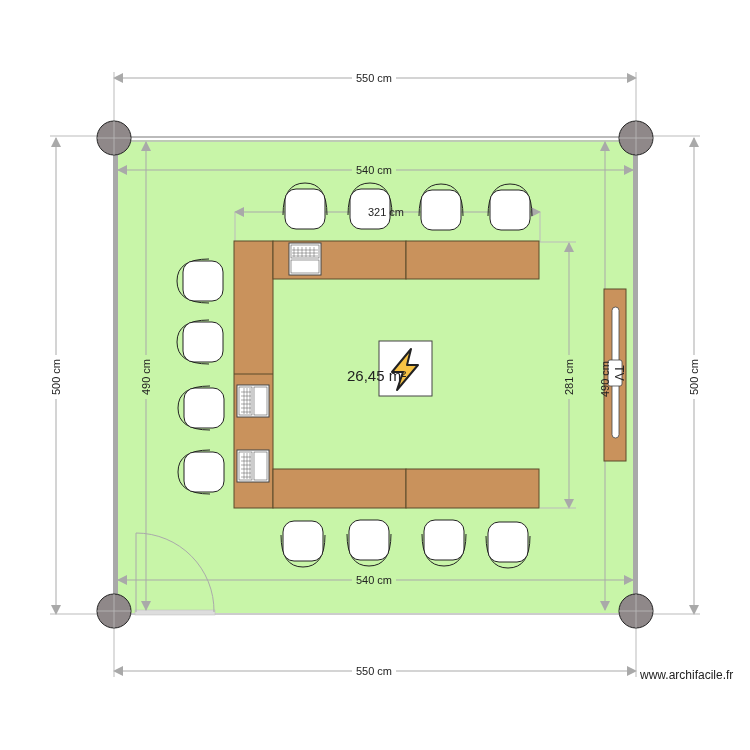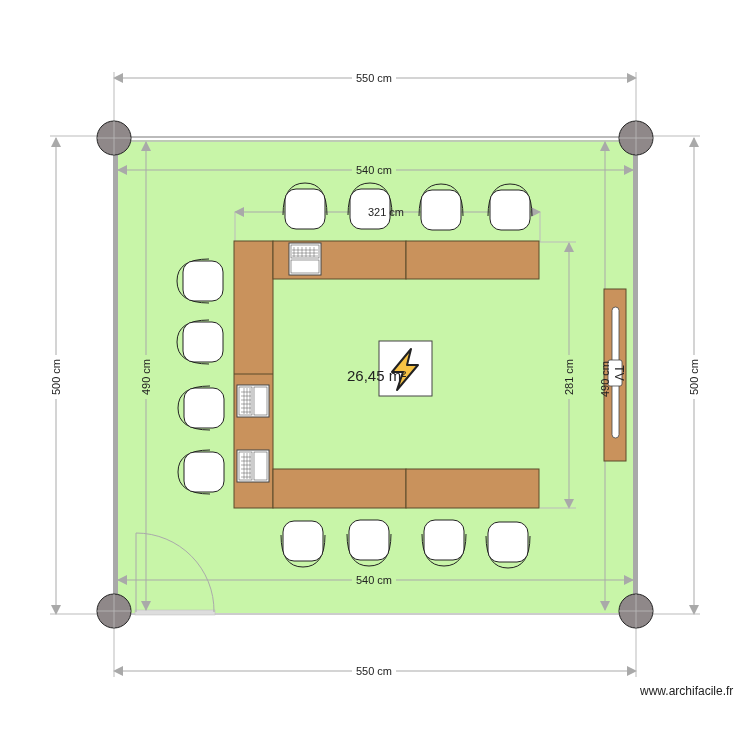--- a/index.html
+++ b/index.html
@@ -1,20 +1,20 @@
 <!DOCTYPE html>
 <html><head>
 <meta charset="utf-8">
 <style>
   html, body { margin:0; padding:0; background:#ffffff; }
   body { width:750px; height:750px; position:relative; overflow:hidden; font-family:"Liberation Sans", sans-serif; }
   svg { position:absolute; left:0; top:0; }
   .dimtxt { font-family:"Liberation Sans", sans-serif; font-size:11px; fill:#222; }
   .area { font-family:"Liberation Sans", sans-serif; font-size:15px; fill:#222; }
-  .wm { position:absolute; left:640px; top:684px; font-size:12px; color:#222; font-family:"Liberation Sans", sans-serif; }
+  .wm { position:absolute; left:640px; top:668px; font-size:12px; color:#222; font-family:"Liberation Sans", sans-serif; }
 </style>
 </head>
 <body>
 
 <svg width="750" height="750" viewBox="0 0 750 750">
   <defs>
     <marker id="arr" markerWidth="10" markerHeight="10" refX="9" refY="5" orient="auto-start-reverse">
       <path d="M0,0 L10,5 L0,10 z" fill="#a9a9a9"></path>
     </marker>
     <g id="chair">

